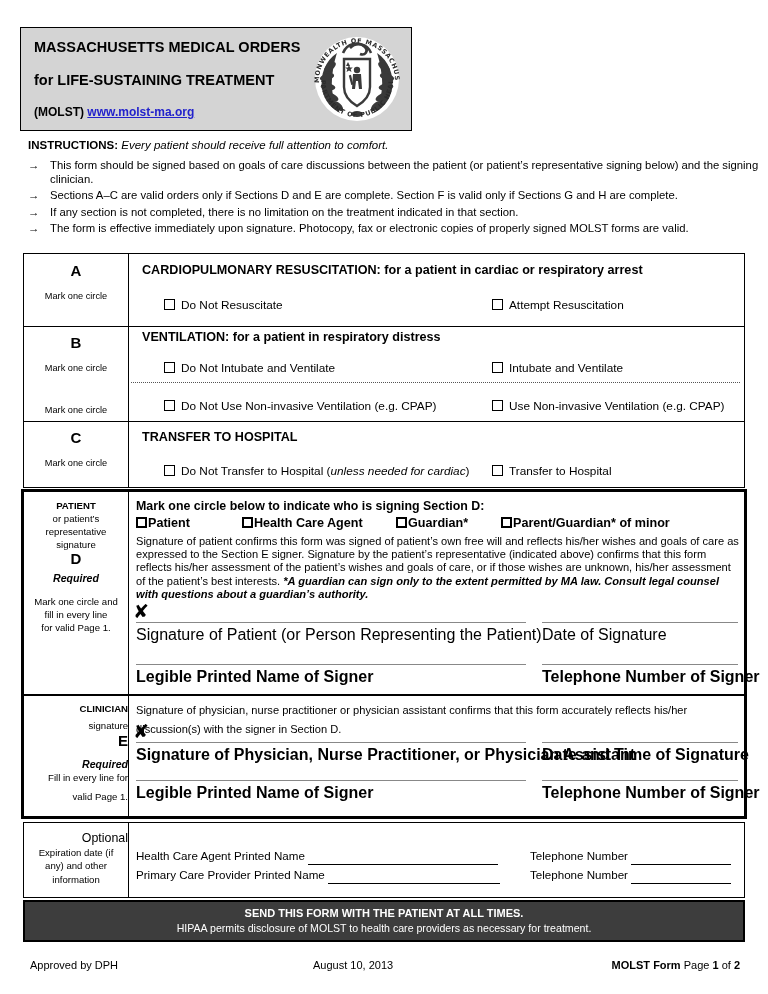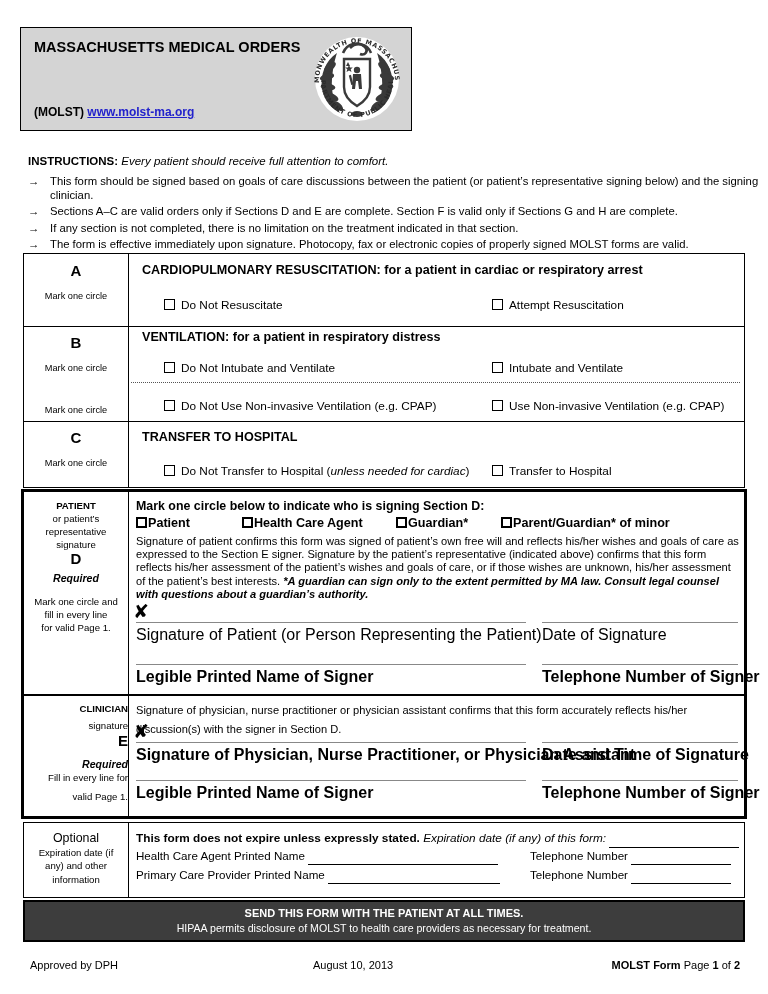--- a/index.html
+++ b/index.html
@@ -41,21 +41,21 @@
   }
   .pr1{top:16px;}
   .pr2{top:44px;}
   .pr3{top:72px;}
   .ul{
     display:inline-block;border-bottom:1.6px solid #000;
     vertical-align:-2px;
   }
 
   
-  .instr{position:absolute;left:28px;top:139px;width:724px;margin-top:16px;}
+  .instr{position:absolute;left:28px;top:139px;width:724px;}
   .instr-head{font-size:11.5px;font-weight:bold;margin-bottom:8px;}
   .instr-head i{font-weight:normal;font-style:italic;}
   .instr-item{
     position:relative;padding-left:22px;font-size:11.3px;line-height:13.6px;
     margin-bottom:3px;
   }
   .instr-item .arw{position:absolute;left:0;top:0;font-size:11.5px;}
 
   
   .tbl{position:absolute;box-sizing:border-box;}
@@ -113,21 +113,21 @@
     position:absolute;font-weight:bold;font-size:19px;line-height:14px;
     font-family:"DejaVu Sans",sans-serif;
   }
 
   
   .optbox{
     left:23px;top:822px;width:722px;height:76px;
     border:1.4px solid #000;
   }
   .opt-lbl{position:absolute;left:0;top:9px;width:104px;text-align:center;font-size:9.6px;line-height:13.5px;}
-  .opt-lbl .t1{font-size:12.4px;}
+  .opt-lbl .t1{font-size:12.4px;text-align:right;}
   .opt-body{position:absolute;left:112px;top:8px;right:6px;}
   .opt-l1{font-size:11.8px;white-space:nowrap;}
   .opt-l1 b{font-weight:bold;}
   .opt-l1 i{font-style:italic;}
   .opt-l2{position:absolute;font-size:11.6px;white-space:nowrap;}
 
   
   .banner{
     position:absolute;left:23px;top:900px;width:722px;height:42px;
     background:#3d3d3d;border:2px solid #000;box-sizing:border-box;
@@ -144,20 +144,21 @@
 </style>
 </head>
 <body>
 
 <div class="page">
 
   <div class="header">
 
     <div class="hdr-left">
       <div class="hdr-title-line hl1">MASSACHUSETTS MEDICAL ORDERS</div>
+      <div class="hdr-title-line hl2">for LIFE-SUSTAINING TREATMENT</div>
       <div class="hdr-title-line hl3"><span>(MOLST) </span><a class="molst-url" href="#">www.molst-ma.org</a></div>
     </div>
 
     <div class="seal">
       <svg width="100" height="100" viewBox="0 0 100 100" aria-hidden="true">
         <defs>
           <path id="arcTop" d="M 12,52 A 38,38 0 0 1 88,52"></path>
           <path id="arcBot" d="M 14,52 A 36,36 0 0 0 86,52"></path>
         </defs>
         <circle cx="50" cy="50" r="42" fill="#ffffff" stroke="none"></circle>
@@ -356,26 +357,20 @@
   </div>
 
   <div class="tbl optbox">
     <div class="vline" style="left:104px;"></div>
     <div class="opt-lbl">
       <div class="t1">Optional</div>
       <div>Expiration date (if</div>
       <div>any) and other</div>
       <div>information</div>
     </div>
-    <div class="opt-body">
-      <div class="opt-l1">
-        <b>This form does not expire unless expressly stated.</b><i> Expiration date (if any) of this form:</i>
-        <span class="ul" style="width:130px;">&nbsp;</span>
-      </div>
-    </div>
     <div class="opt-l2" style="left:112px;top:26px;">
       <span>Health Care Agent Printed Name</span>
       <span class="ul" style="width:190px;">&nbsp;</span>
     </div>
     <div class="opt-l2" style="left:506px;top:26px;">
       <span>Telephone Number</span>
       <span class="ul" style="width:100px;">&nbsp;</span>
     </div>
     <div class="opt-l2" style="left:112px;top:45px;">
       <span>Primary Care Provider Printed Name</span>

